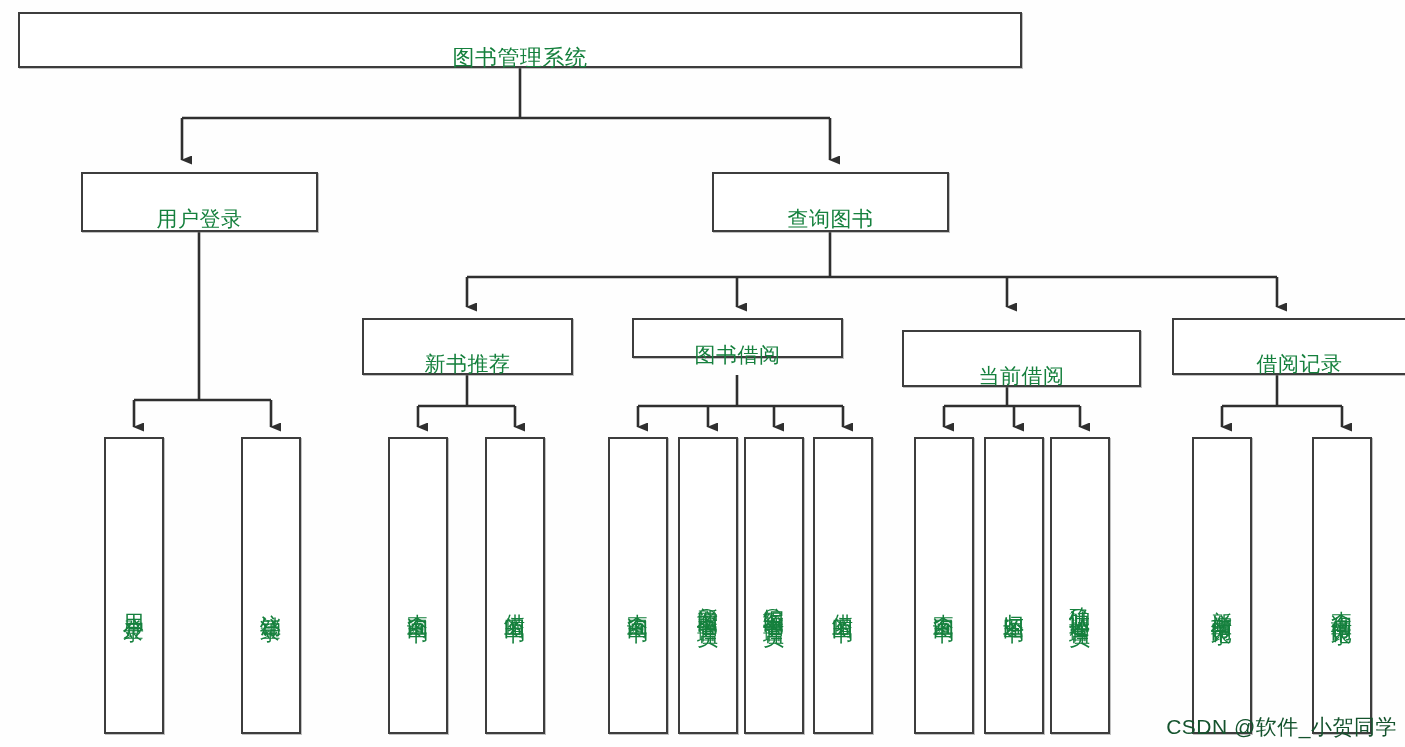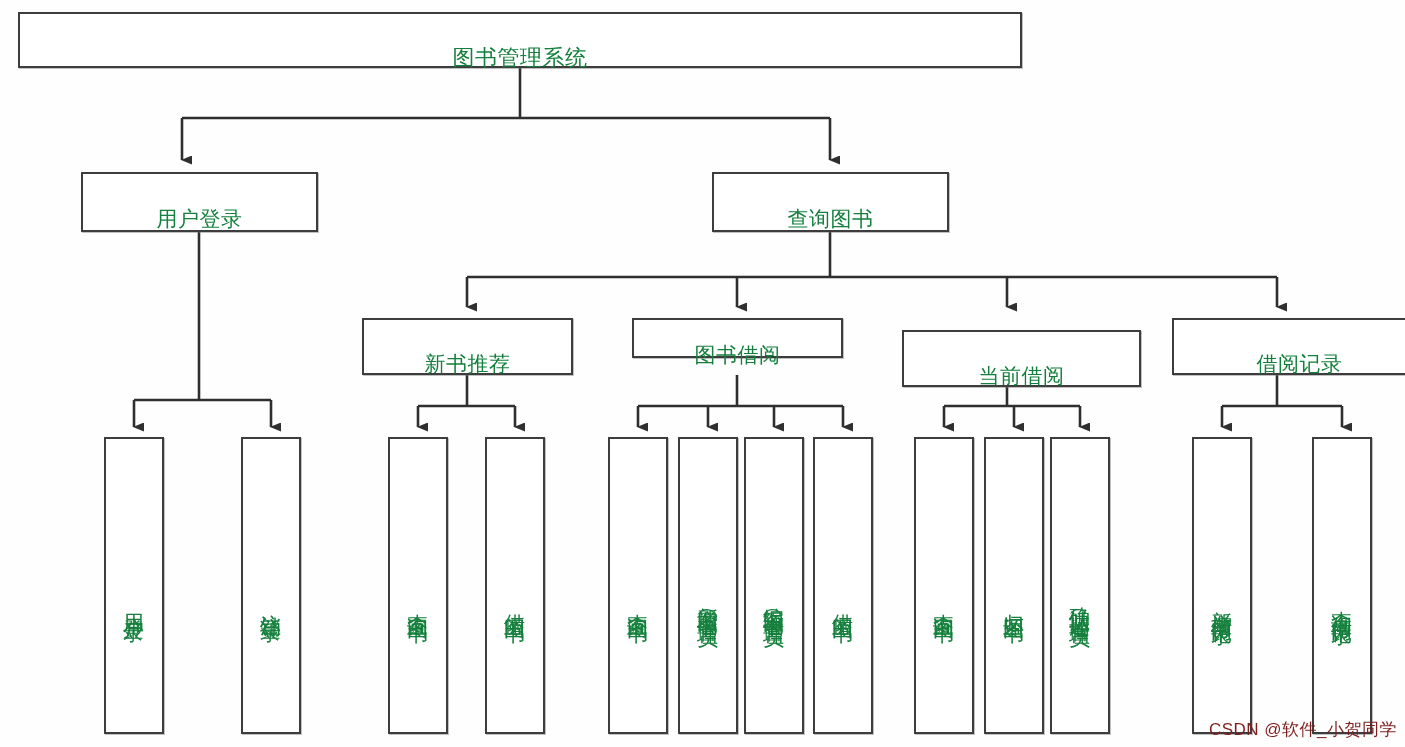--- a/index.html
+++ b/index.html
@@ -53,22 +53,22 @@
     line-height: 1.0;
     white-space: nowrap;
   }
   .node.root .node-label {
     font-size: 22px;
   }
   #watermark {
     position: absolute;
     right: 8px;
     bottom: 6px;
-    font-size: 17px;
-    color: #7f1d1d;
+    font-size: 21px;
+    color: #14532d;
     letter-spacing: 0.5px;
     white-space: nowrap;
     user-select: none;
   }
 </style>
 </head>
 <body>
 
 <div id="diagram-root">
 

